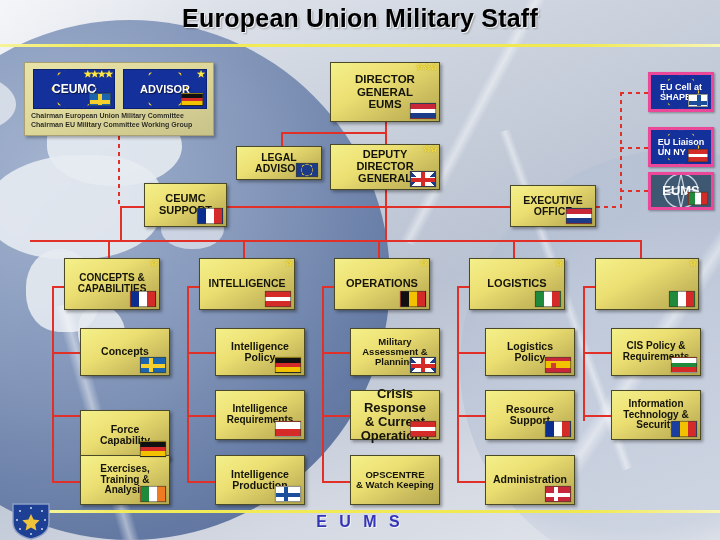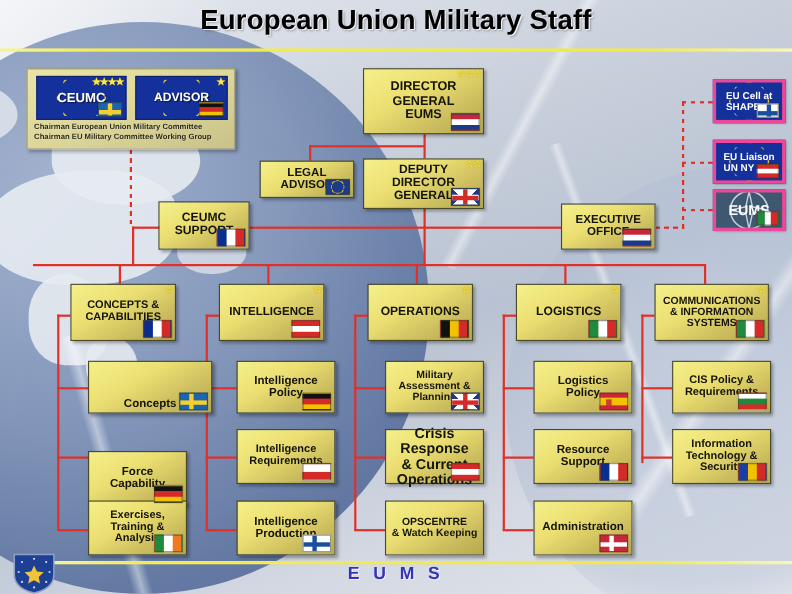--- a/index.html
+++ b/index.html
@@ -368,21 +368,21 @@
   </svg>
   <span class="lbl" style="position:relative;z-index:3;">EUMS</span>
   <span class="flag f-it" style="width:20px;height:13px;"></span>
 </div>
 
 <div class="box" style="left:64px; top:258px; width:96px; height:52px; font-size:10px;">
   <span class="lbl">CONCEPTS &amp;<br>CAPABILITIES</span>
   <span class="stars">☆</span>
   <span class="flag f-fr"></span>
 </div>
-<div class="box" style="left:80px; top:328px; width:113px; height:48px; font-size:10.5px;align-items:flex-end;">
+<div class="box" style="left:80px; top:328px; width:90px; height:48px; font-size:10.5px;">
   <span class="lbl">Concepts</span>
   <span class="flag f-se"></span>
 </div>
 <div class="box" style="left:80px; top:390px; width:90px; height:50px; font-size:10.5px;margin-top:20px;">
   <span class="lbl">Force<br>Capability</span>
   <span class="flag f-de"></span>
 </div>
 <div class="box" style="left:80px; top:455px; width:90px; height:50px; font-size:10px;">
   <span class="lbl">Exercises,<br>Training &amp;<br>Analysis</span>
   <span class="flag f-ie"></span>
@@ -439,21 +439,20 @@
 <div class="box" style="left:485px; top:390px; width:90px; height:50px; font-size:10.5px;">
   <span class="lbl">Resource<br>Support</span>
   <span class="flag f-fr"></span>
 </div>
 <div class="box" style="left:485px; top:455px; width:90px; height:50px; font-size:10.5px;">
   <span class="lbl">Administration</span>
   <span class="flag f-dk"></span>
 </div>
 
 <div class="box" style="left:595px; top:258px; width:104px; height:52px; font-size:9.5px;">
-  <span class="lbl">COMMUNICATIONS<br>&amp; INFORMATION<br>SYSTEMS</span>
   <span class="stars">☆</span>
   <span class="flag f-it"></span>
 </div>
 <div class="box" style="left:611px; top:328px; width:90px; height:48px; font-size:10px;">
   <span class="lbl">CIS Policy &amp;<br>Requirements</span>
   <span class="flag f-bg"></span>
 </div>
 <div class="box" style="left:611px; top:390px; width:90px; height:50px; font-size:10px;">
   <span class="lbl">Information<br>Technology &amp;<br>Security</span>
   <span class="flag f-ro"></span>

